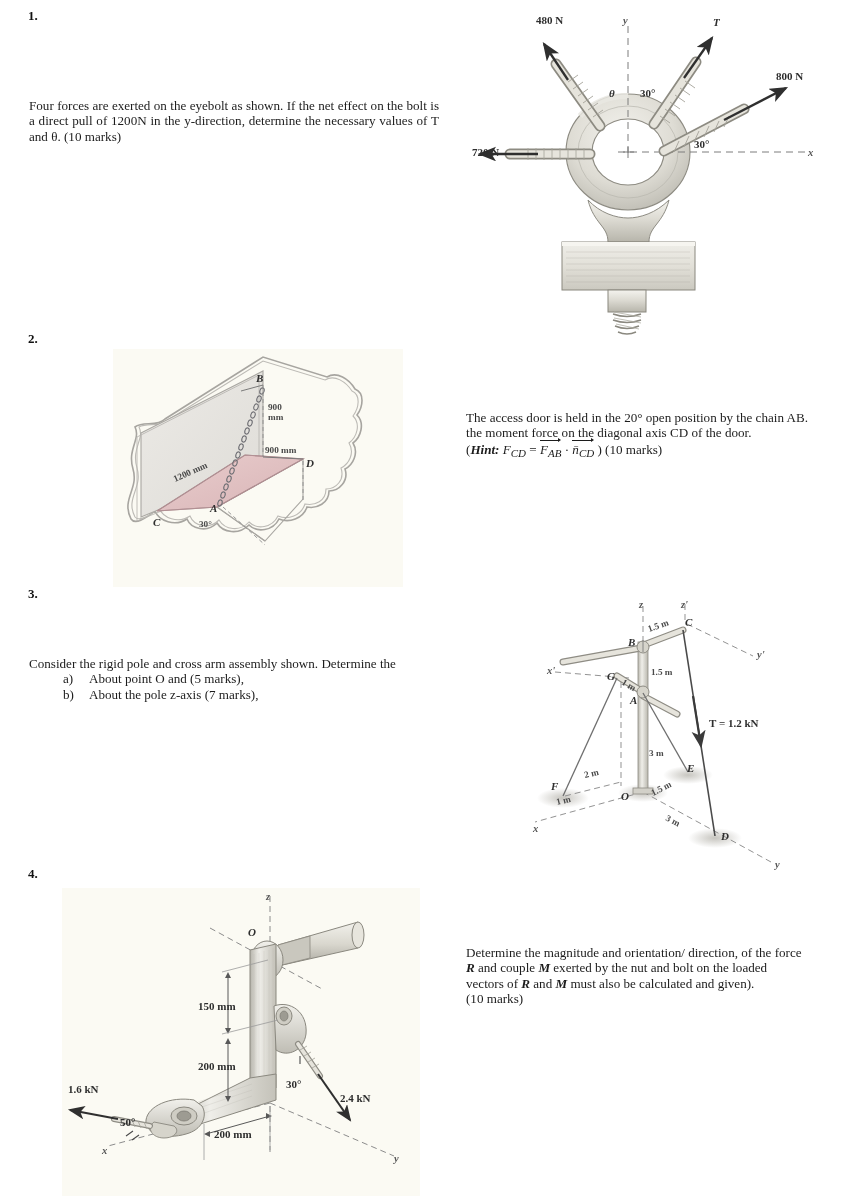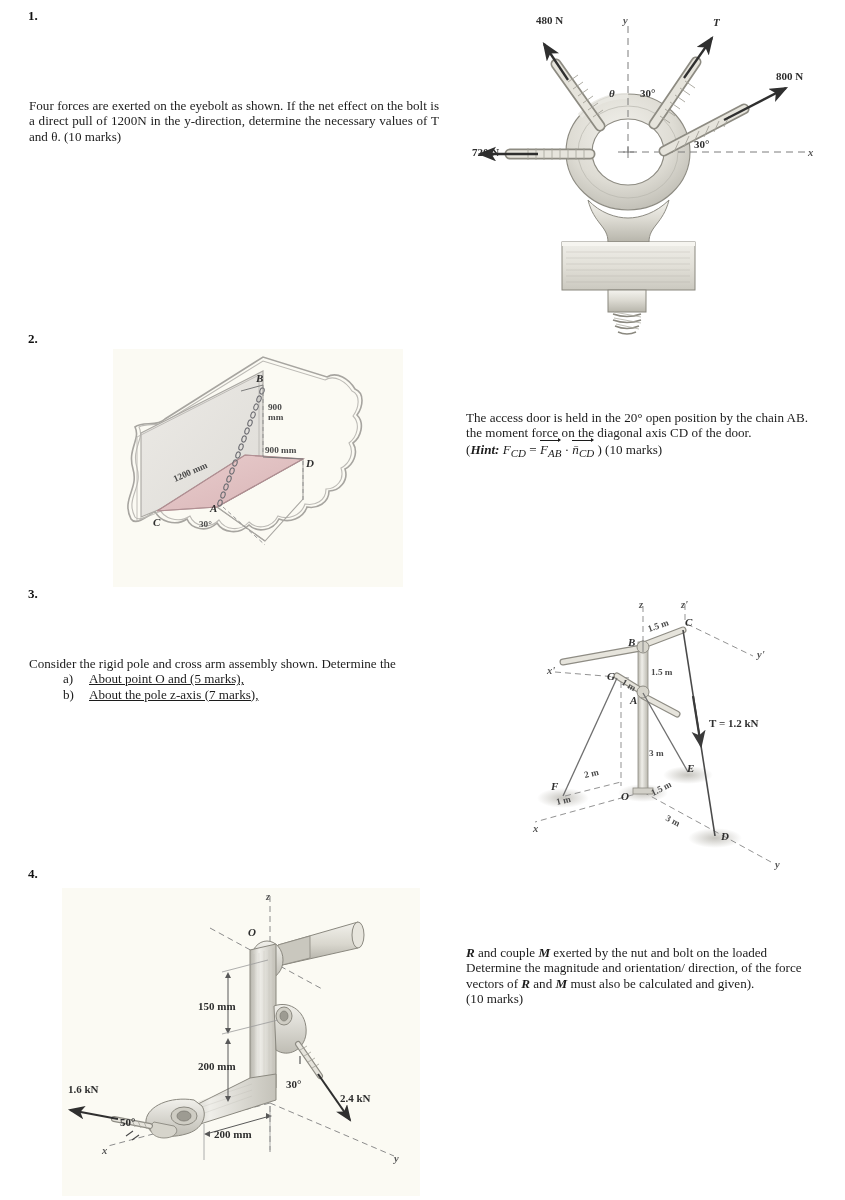--- a/index.html
+++ b/index.html
@@ -56,21 +56,21 @@
     border-top: 1px solid #1c1c1c;
   }
   .arrowbar::after {
     content: "";
     position: absolute;
     right: 0px; top: -3.2px;
     border-left: 3px solid #1c1c1c;
     border-top: 2px solid transparent;
     border-bottom: 2px solid transparent;
   }
-  .li-row { display: block; text-decoration: underline; }
+  .li-row { display: block; }
   .li-label {
     display: inline-block;
     width: 26px;
     margin-left: 34px;
   }
 
   
   .fig {
     position: absolute;
     overflow: hidden;
@@ -534,24 +534,24 @@
       <text class="flab" x="152" y="250">200 mm</text>
       <text class="flab" x="6" y="205">1.6 kN</text>
       <text class="flab" x="278" y="214">2.4 kN</text>
       <text class="flab" x="58" y="238">50°</text>
       <text class="flab" x="224" y="200">30°</text>
     </svg>
   </div>
 
   <div class="stmt" style="left:466px; top:945px; width:374px;">
     <div>
-      <b>R</b> and couple <b>M</b> exerted by the nut and bolt on the loaded
+      Determine the magnitude and orientation/ direction, of the force
     </div>
     <div>
-      Determine the magnitude and orientation/ direction, of the force
+      <b>R</b> and couple <b>M</b> exerted by the nut and bolt on the loaded
     </div>
     <div>
       vectors of <b>R</b> and <b>M</b> must also be calculated and given).
     </div>
     <div>(10 marks)</div>
   </div>
 
 </div>
 
 </body></html>

